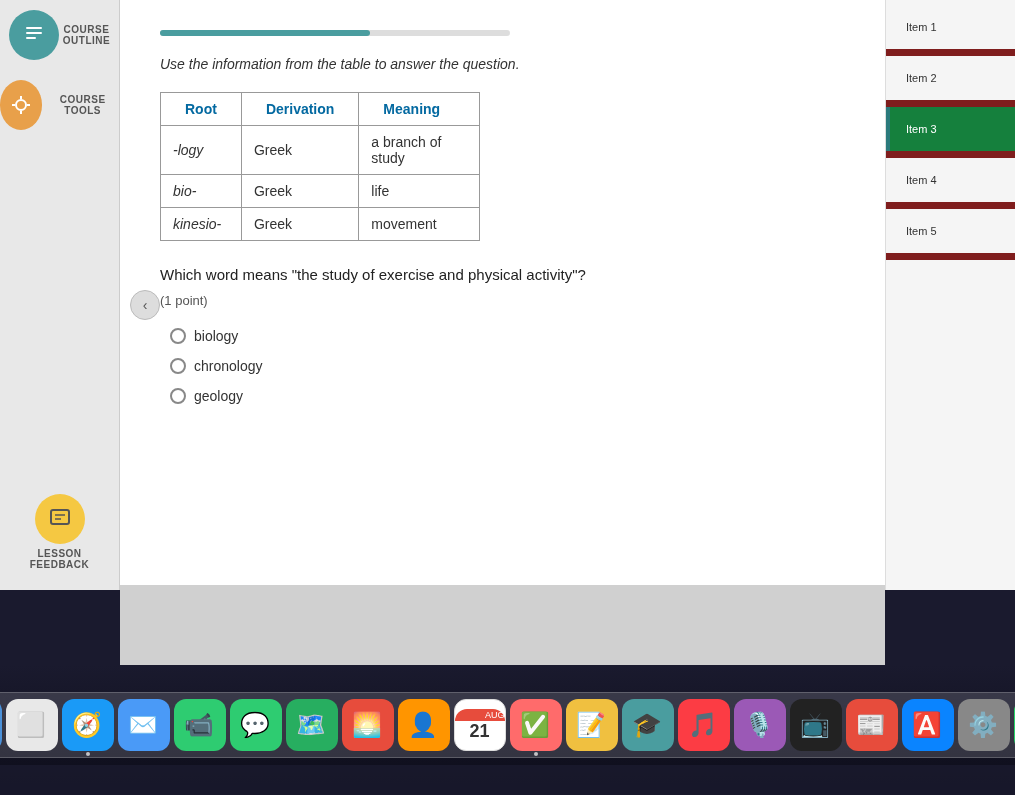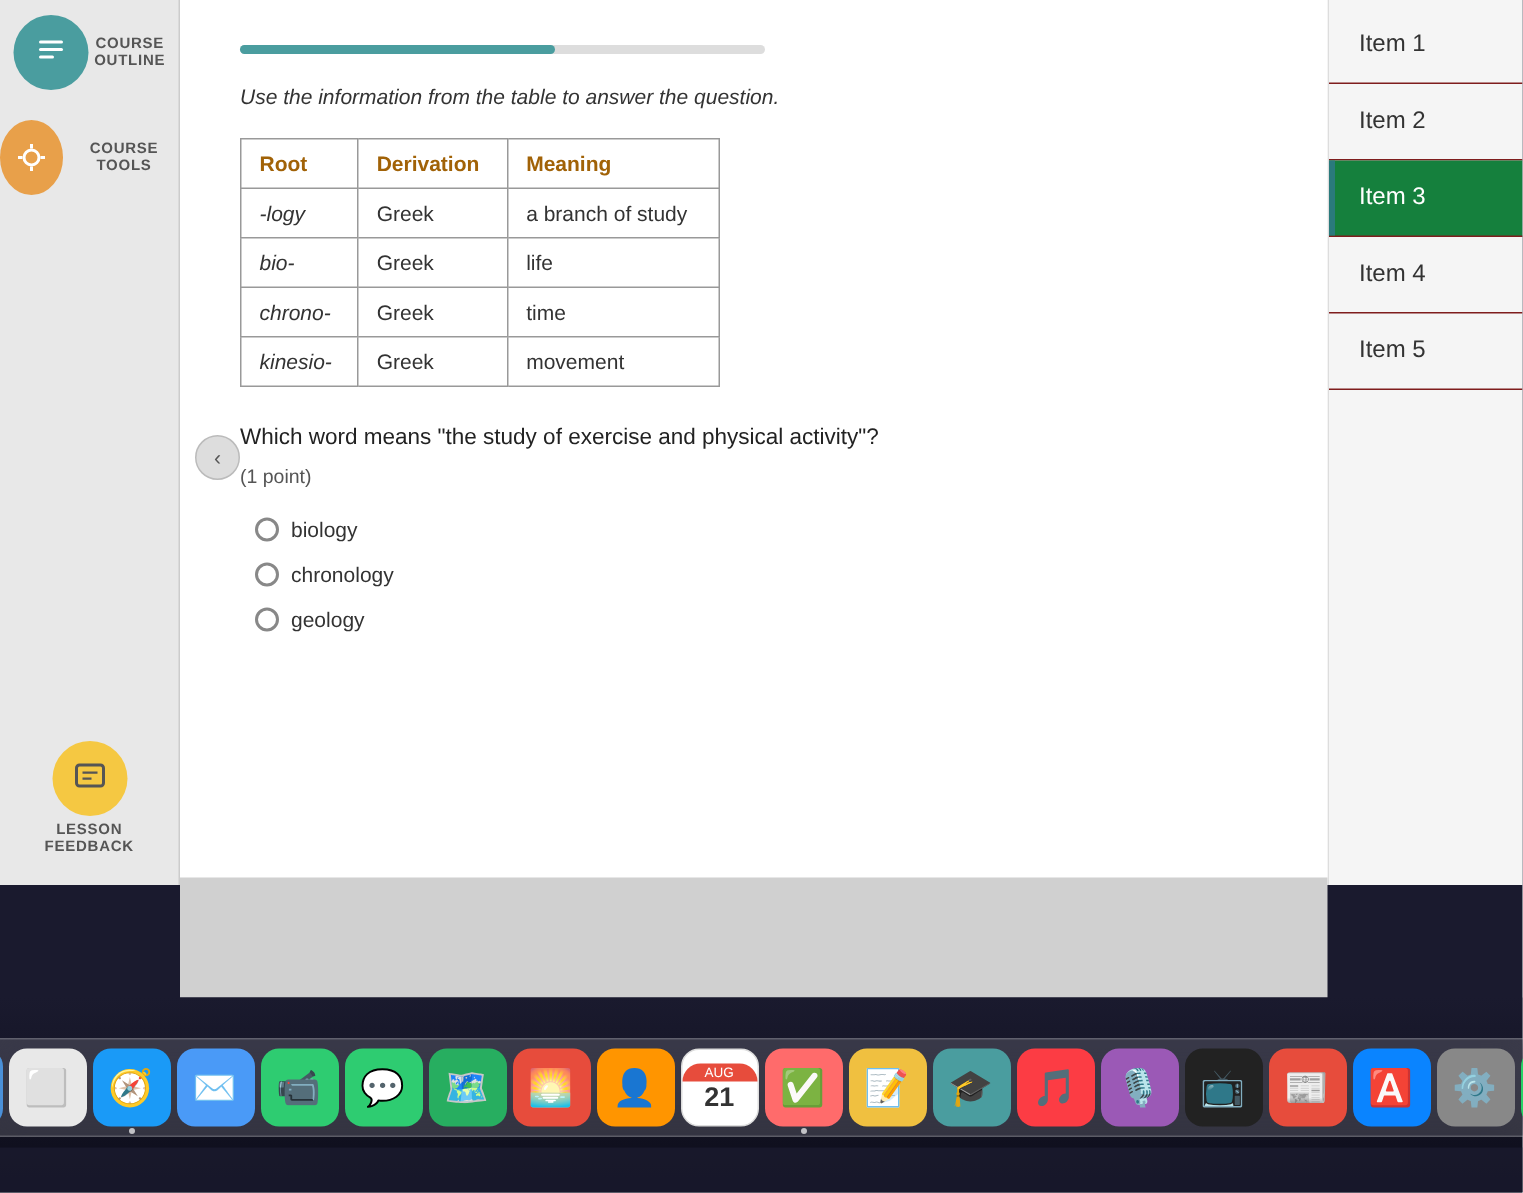--- a/index.html
+++ b/index.html
@@ -120,25 +120,25 @@
     
     .vocab-table {
       border-collapse: collapse;
       margin-bottom: 25px;
       width: 320px;
     }
 
     .vocab-table th {
       background: white;
       border: 1px solid #999;
-      padding: 8px 12px;
+      padding: 8px 24px;
       text-align: left;
       font-weight: 700;
       font-size: 14px;
-      color: #a16207;
+      color: #0369a1;
     }
 
     .vocab-table td {
       border: 1px solid #999;
       padding: 8px 12px;
       font-size: 14px;
       color: #333;
     }
 
     .vocab-table td:first-child {
@@ -212,24 +212,24 @@
       width: 130px;
       background: #f5f5f5;
       border-left: 1px solid #ddd;
       display: flex;
       flex-direction: column;
       padding-top: 5px;
     }
 
     .right-panel-item {
       padding: 16px 20px;
-      font-size: 16px;
+      font-size: 11px;
       color: #333;
       cursor: pointer;
-      border-bottom: 1px solid #7f1d1d;
+      border-bottom: 7px solid #7f1d1d;
     }
 
     .right-panel-item.active {
       background: #15803d;
       color: white;
       position: relative;
     }
 
     .right-panel-item.active::before {
       content: '';
@@ -353,25 +353,20 @@
             <td>-logy</td>
             <td>Greek</td>
             <td>a branch of study</td>
           </tr>
           <tr>
             <td>bio-</td>
             <td>Greek</td>
             <td>life</td>
           </tr>
           <tr>
-            <td>chrono-</td>
-            <td>Greek</td>
-            <td>time</td>
-          </tr>
-          <tr>
             <td>kinesio-</td>
             <td>Greek</td>
             <td>movement</td>
           </tr>
         </tbody>
     </table>
 
     <p class="question-text">Which word means "the study of exercise and physical activity"?</p>
     <p class="points-text">(1 point)</p>
 
@@ -411,21 +406,21 @@
   <div class="dock-icon" style="background: rgb(74, 144, 217); border-radius: 12px; font-size: 24px;">🔵</div>
       <div class="dock-icon" style="background: rgb(232, 232, 232); border-radius: 12px; font-size: 24px;">⬜</div>
       <div class="dock-icon" style="background: rgb(26, 154, 247); border-radius: 12px; font-size: 24px;">🧭<div class="dock-dot"></div></div>
       <div class="dock-icon" style="background: rgb(74, 154, 247); border-radius: 12px; font-size: 24px;">✉️</div>
       <div class="dock-icon" style="background: rgb(46, 204, 113); border-radius: 12px; font-size: 24px;">📹</div>
       <div class="dock-icon" style="background: rgb(46, 204, 113); border-radius: 12px; font-size: 24px;">💬</div>
       <div class="dock-icon" style="background: rgb(39, 174, 96); border-radius: 12px; font-size: 24px;">🗺️</div>
       <div class="dock-icon" style="background: rgb(231, 76, 60); border-radius: 12px; font-size: 24px;">🌅</div>
       <div class="dock-icon" style="background: rgb(255, 149, 0); border-radius: 12px; font-size: 24px;">👤</div>
       <div class="dock-icon" style="background: white; border-radius: 12px; font-size: 10px; border: 1px solid rgb(221, 221, 221); display: flex; flex-direction: column; align-items: center; justify-content: center; color: rgb(51, 51, 51);">
-        <div style="background:#e74c3c;color:white;width:100%;text-align:center;font-size:9px;border-radius:12px 12px 0 0;padding:1px 0">AUG</div>
+        <div style="background:#e74c3c;color:white;width:100%;text-align:right;font-size:9px;border-radius:12px 12px 0 0;padding:1px 0">AUG</div>
         <div style="font-size:18px;font-weight:bold;color:#333">21</div>
       </div>
       <div class="dock-icon" style="background: rgb(255, 107, 107); border-radius: 12px; font-size: 24px;">✅<div class="dock-dot"></div></div>
       <div class="dock-icon" style="background: rgb(240, 192, 64); border-radius: 12px; font-size: 24px;">📝</div>
       <div class="dock-icon" style="background: rgb(74, 157, 159); border-radius: 12px; font-size: 24px;">🎓</div>
       <div class="dock-icon" style="background: rgb(252, 60, 68); border-radius: 12px; font-size: 24px;">🎵</div>
       <div class="dock-icon" style="background: rgb(155, 89, 182); border-radius: 12px; font-size: 24px;">🎙️</div>
       <div class="dock-icon" style="background: rgb(34, 34, 34); border-radius: 12px; font-size: 24px;">📺</div>
       <div class="dock-icon" style="background: rgb(231, 76, 60); border-radius: 12px; font-size: 24px;">📰</div>
       <div class="dock-icon" style="background: rgb(10, 132, 255); border-radius: 12px; font-size: 24px;">🅰️</div>

